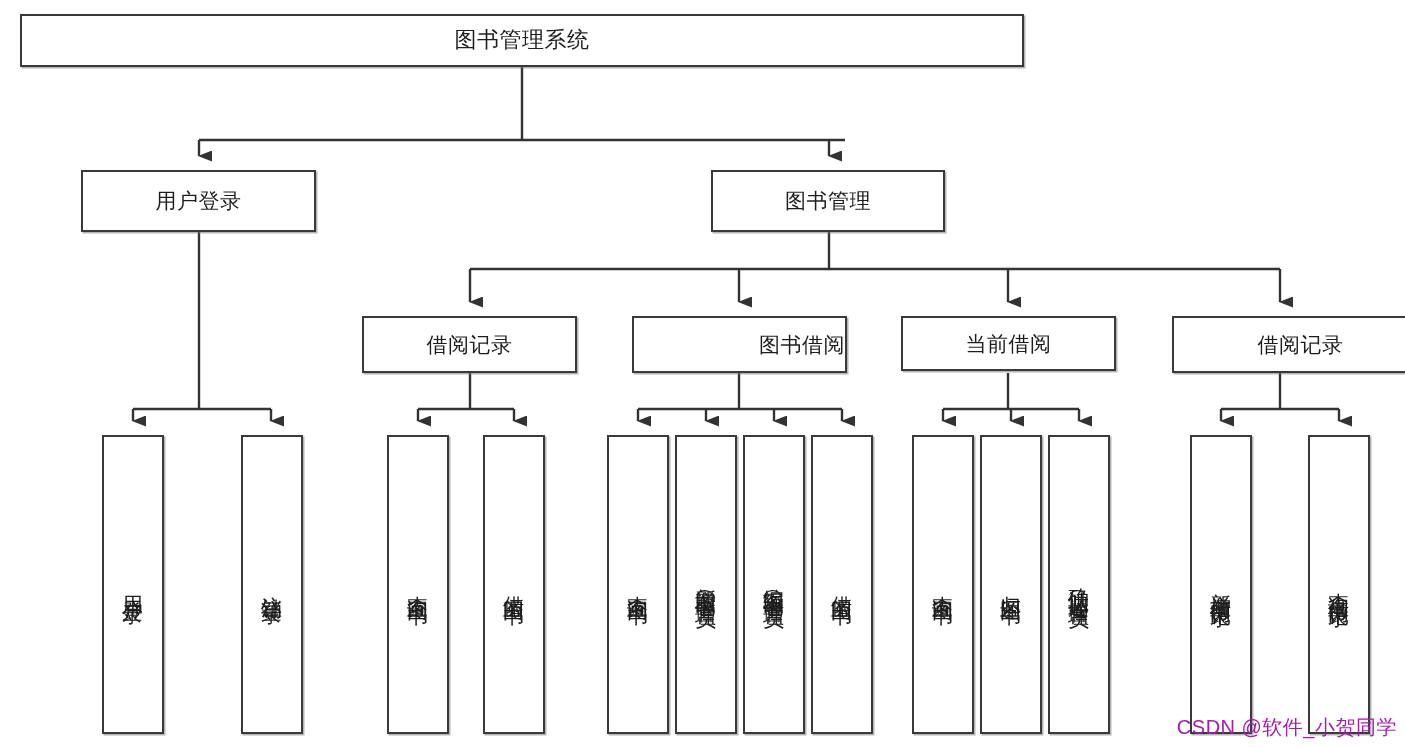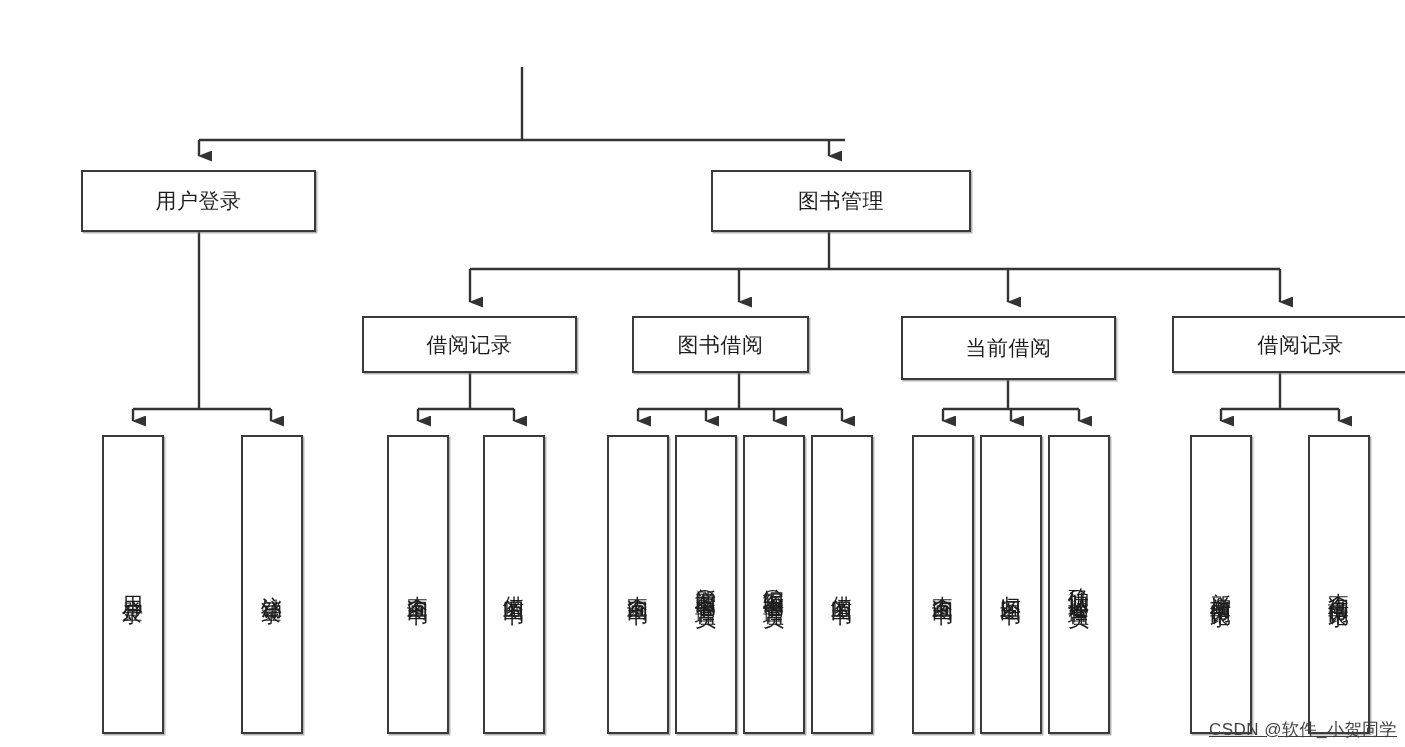--- a/index.html
+++ b/index.html
@@ -59,25 +59,24 @@
     text-orientation: upright;
     font-size: 21px;
     letter-spacing: 3px;
     line-height: 1;
     white-space: nowrap;
   }
   .watermark {
     position: absolute;
     right: 8px;
     bottom: 6px;
-    font-size: 17px;
-    color: #404040;
+    font-size: 20px;
+    color: #a21caf;
     letter-spacing: 0.5px;
     white-space: nowrap;
-    text-decoration: underline;
   }
 </style>
 </head>
 <body>
 
 <div id="canvas">
 
   <svg id="wires" viewBox="0 0 1405 747">
     <defs>
       <marker id="arrow" viewBox="0 0 12 14" refX="5.5" refY="13" markerWidth="12" markerHeight="14" orient="auto-start-reverse" markerUnits="userSpaceOnUse">
@@ -121,38 +120,41 @@
       <path d="M 1011 409 L 1011 421" marker-end="url(#arrow)"></path>
       <path d="M 1079 409 L 1079 421" marker-end="url(#arrow)"></path>
 
       <path d="M 1280 373 L 1280 409"></path>
       <path d="M 1221 409 L 1339 409"></path>
       <path d="M 1221 409 L 1221 421" marker-end="url(#arrow)"></path>
       <path d="M 1339 409 L 1339 421" marker-end="url(#arrow)"></path>
     </g>
   </svg>
 
+  <div class="node root horizontal" style="left:20px; top:14px; width:1004px; height:53px;">
+    <span class="label">图书管理系统</span>
+  </div>
 
   <div class="node horizontal" style="left:81px; top:170px; width:235px; height:62px;">
     <span class="label">用户登录</span>
   </div>
 
-  <div class="node horizontal" style="left:711px; top:170px; width:260px; height:62px;">
+  <div class="node horizontal" style="left:711px; top:170px; width:234px; height:62px;">
     <span class="label">图书管理</span>
   </div>
 
   <div class="node horizontal" style="left:362px; top:316px; width:215px; height:57px;">
     <span class="label">借阅记录</span>
   </div>
 
-  <div class="node horizontal" style="left:632px; top:316px; width:177px; height:57px;">
+  <div class="node horizontal" style="left:632px; top:316px; width:215px; height:57px;justify-content:flex-end;">
     <span class="label">图书借阅</span>
   </div>
 
-  <div class="node horizontal" style="left:901px; top:316px; width:215px; height:64px;">
+  <div class="node horizontal" style="left:901px; top:316px; width:215px; height:55px;">
     <span class="label">当前借阅</span>
   </div>
 
   <div class="node horizontal" style="left:1172px; top:316px; width:257px; height:57px;">
     <span class="label">借阅记录</span>
   </div>
 
   <div class="node vertical" style="left:102px; top:435px; width:62px; height:299px;">
     <span class="label">用户登录</span>
   </div>

